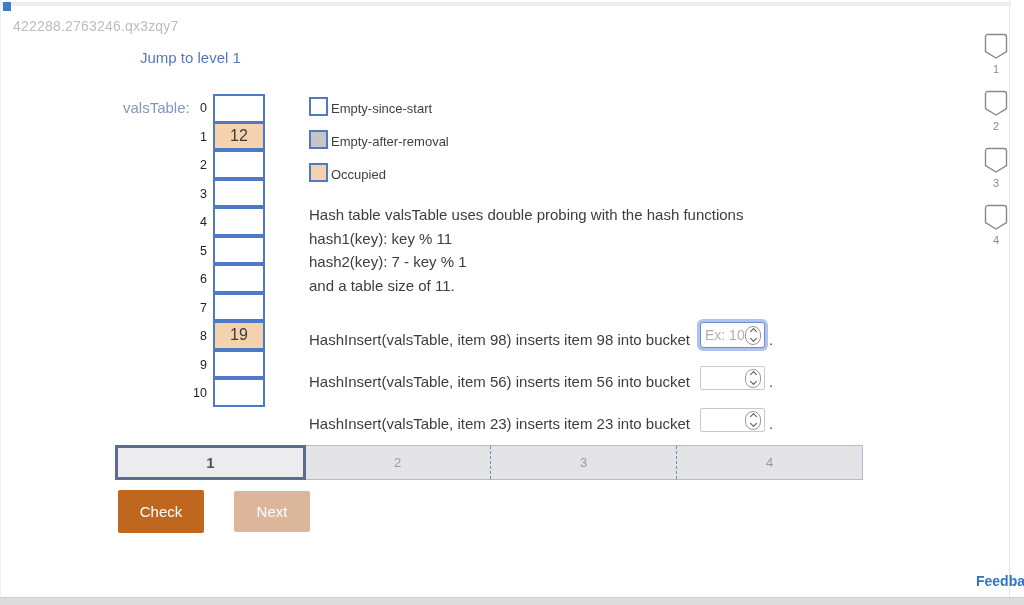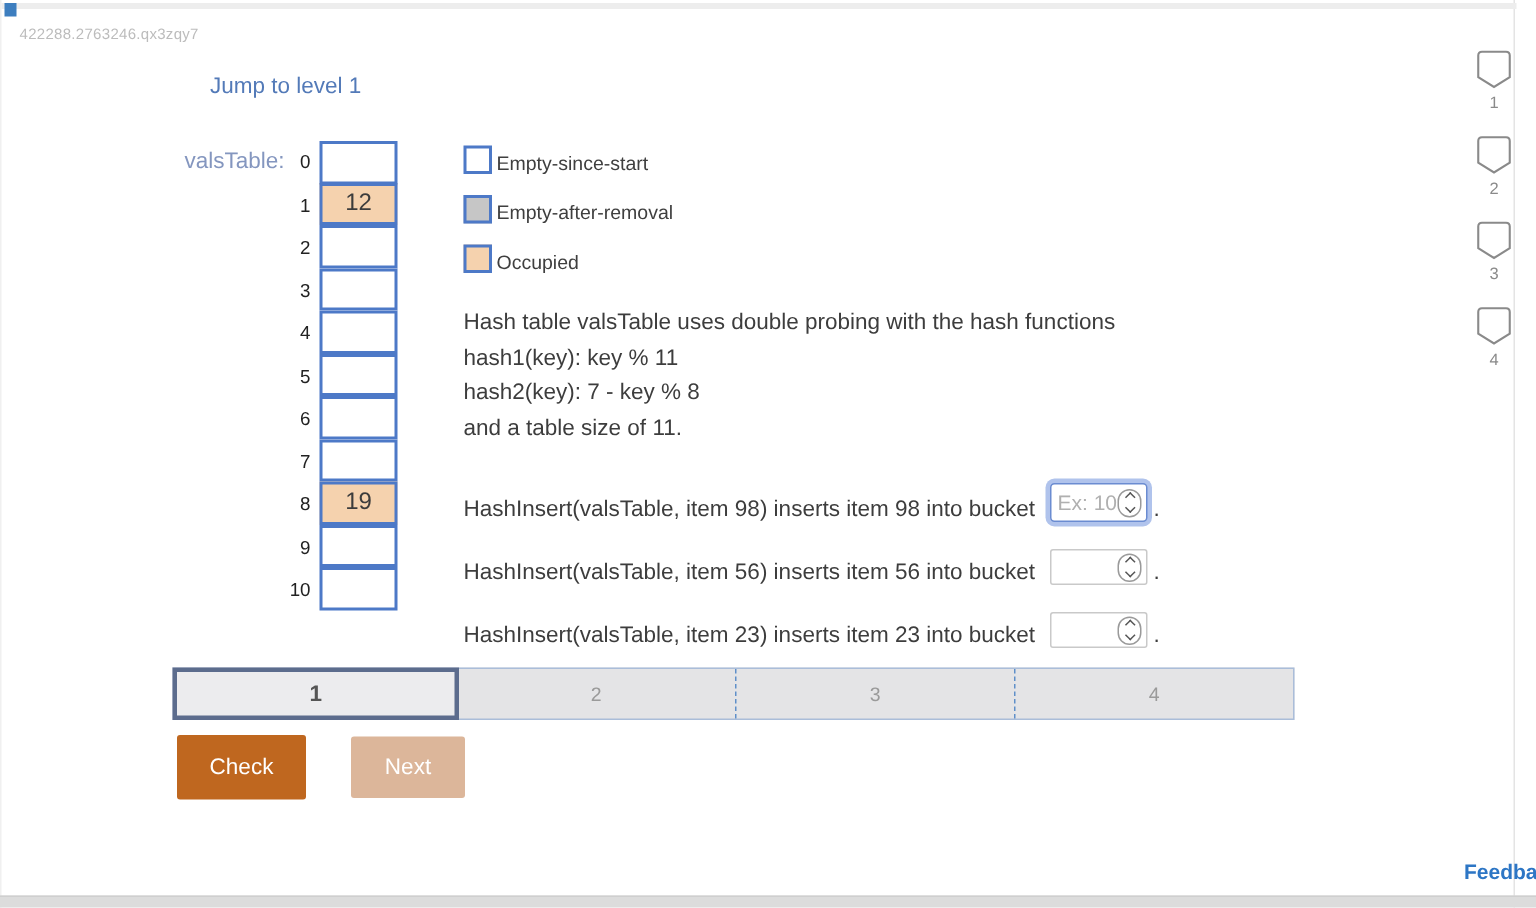--- a/index.html
+++ b/index.html
@@ -3,21 +3,21 @@
 <meta charset="utf-8">
 <style>
   * { margin:0; padding:0; box-sizing:border-box; }
   html,body { width:1024px; height:605px; background:#fff; font-family:"Liberation Sans", sans-serif; overflow:hidden; }
   .card { position:absolute; left:0; top:0; width:1010px; height:605px; background:#fff; border-right:1px solid #e4e4e4; border-left:1px solid #f0f0f0; }
 
   
   .top-strip { position:absolute; left:0; top:2px; width:1010px; height:4px; background:#ededed; }
   .top-strip-fill { position:absolute; left:2px; top:0; width:8px; height:9px; background:#3d7ebf; }
 
-  .activity-id { position:absolute; left:12px; top:18px; font-size:10px; color:#bcbcbc; letter-spacing:.2px; }
+  .activity-id { position:absolute; left:12px; top:18px; font-size:14px; color:#bcbcbc; letter-spacing:.2px; }
   .jump-link { position:absolute; left:139px; top:49px; font-size:15px; color:#537ab8; cursor:pointer; }
 
   
   .vt-label { position:absolute; left:122px; top:99px; font-size:15px; color:#8496bf; }
   .vt-wrap { position:absolute; left:184px; top:94px; }
   .vt-row { display:flex; align-items:center; height:28.5px; }
   .vt-index { width:28px; text-align:right; padding-right:6px; font-size:12.5px; color:#222; }
   .vt-cell { width:52px; height:28.5px; border:2px solid #4d79c7; margin-top:-2px; background:#fff;
              display:flex; align-items:center; justify-content:center; font-size:16px; color:#3c3c3c; }
   .vt-row:first-child .vt-cell { margin-top:0; }
@@ -141,21 +141,21 @@
     </div>
     <div class="legend-row">
       <span class="legend-box occupied"></span>
       <span class="legend-label">Occupied</span>
     </div>
   </div>
 
   <div class="descr">
     <div>Hash table valsTable uses double probing with the hash functions</div>
     <div>hash1(key): key % 11</div>
-    <div>hash2(key): 7 - key % 8</div>
+    <div>hash2(key): 7 - key % 1</div>
     <div>and a table size of 11.</div>
   </div>
 
   <div class="q-row" style="top:318px;">
     <span>HashInsert(valsTable, item 98) inserts item 98 into bucket</span>
     <span class="q-input-wrap qinput focused">
       <input class="q-input" type="text" placeholder="Ex: 10" style="">
       <span class="spinner">
         <span class="chev-up"></span>
         <span class="chev-down"></span>

